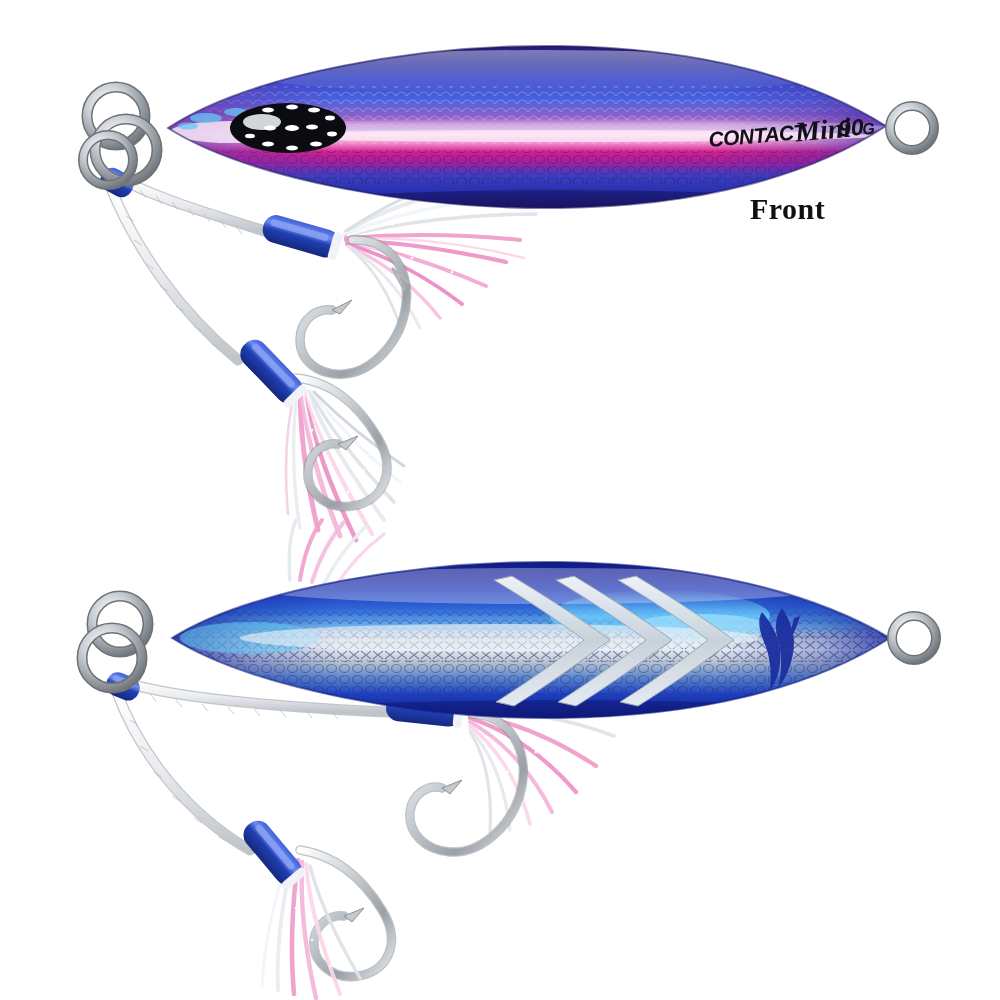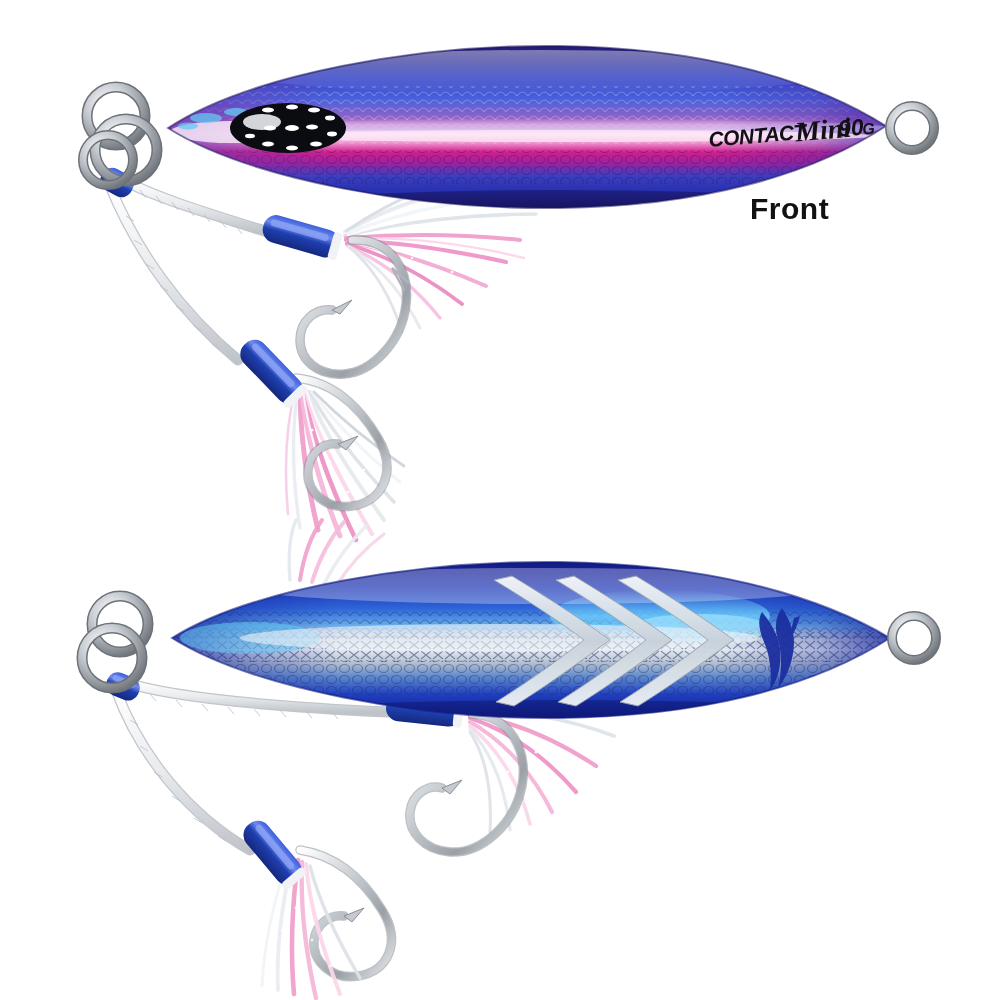--- a/index.html
+++ b/index.html
@@ -13,21 +13,21 @@
     position: relative;
     width: 1000px; height: 1000px;
     background: #ffffff;
   }
   .lure-group { position: absolute; }
   #front-group { left: 0; top: 0; width: 1000px; height: 560px; }
   #back-group  { left: 0; top: 520px; width: 1000px; height: 480px; }
 
   .view-label {
     position: absolute;
-    font-family: Liberation Sans, sans-serif;
+    font-family: Liberation Serif, serif;
     font-weight: bold;
     font-size: 30px;
     color: #111111;
     letter-spacing: 0.5px;
     white-space: nowrap;
   }
   #label-front { left: 750px; top: 192px; }
 
   svg { display: block; overflow: visible; }
   .abs-svg { position: absolute; left: 0; top: 0; }

